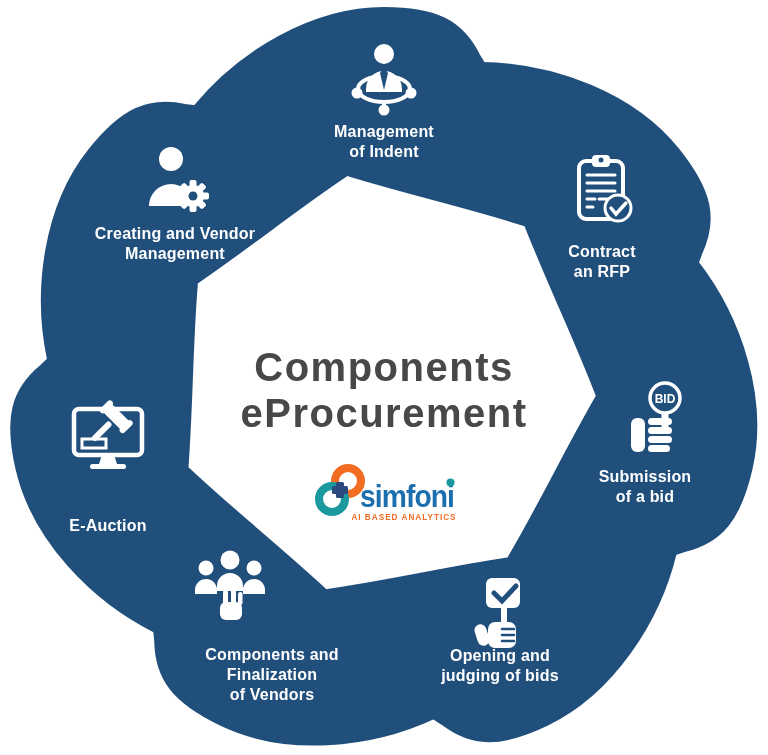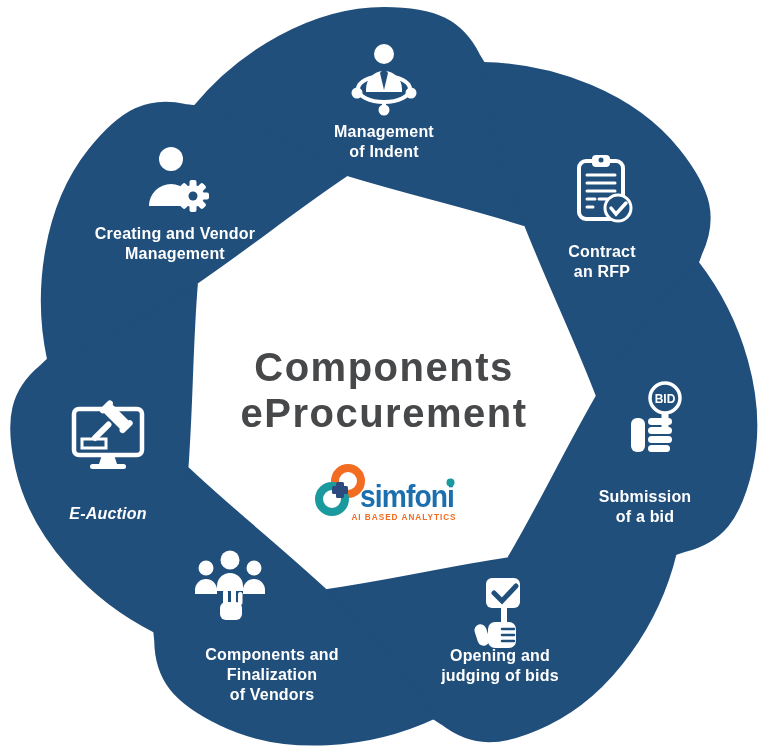--- a/index.html
+++ b/index.html
@@ -87,21 +87,21 @@
   <svg class="icon" style="left:615px;top:378px;" viewBox="0 0 80 80">
     <circle cx="50" cy="20" r="15" fill="none" stroke="#fff" stroke-width="3.5"></circle>
     <text x="50" y="25" font-size="12" font-weight="bold" fill="#fff" text-anchor="middle" font-family="Liberation Sans, sans-serif">BID</text>
     <rect x="46.5" y="34" width="7" height="20" rx="2" fill="#fff"></rect>
     <rect x="16" y="40" width="14" height="34" rx="6" fill="#fff"></rect>
     <rect x="33" y="40" width="24" height="7" rx="3.5" fill="#fff"></rect>
     <rect x="33" y="49" width="24" height="7" rx="3.5" fill="#fff"></rect>
     <rect x="33" y="58" width="24" height="7" rx="3.5" fill="#fff"></rect>
     <rect x="33" y="67" width="22" height="7" rx="3.5" fill="#fff"></rect>
   </svg>
-  <div class="seg-label" style="left:545px;top:467px;width:200px;margin-top:20px;">Submission
+  <div class="seg-label" style="left:545px;top:467px;width:200px;">Submission
 of a bid</div>
 
   <svg class="icon" style="left:462px;top:572px;" viewBox="0 0 80 80">
     <rect x="24" y="6" width="34" height="30" rx="6" fill="#fff"></rect>
     <path d="M32 21 l8 8 l14 -15" fill="none" stroke="#214f7c" stroke-width="5" stroke-linecap="round"></path>
     <rect x="39" y="36" width="6" height="18" fill="#fff"></rect>
     <rect x="14" y="52" width="12" height="22" rx="6" fill="#fff" transform="rotate(-18 20 63)"></rect>
     <rect x="26" y="50" width="28" height="26" rx="7" fill="#fff"></rect>
     <g stroke="#214f7c" stroke-width="2.5" stroke-linecap="round">
       <path d="M40 57 H52"></path>
@@ -133,21 +133,21 @@
     <rect x="14" y="42" width="24" height="9" fill="none" stroke="#fff" stroke-width="3"></rect>
     <g transform="translate(44,24) rotate(45)" fill="#fff">
       <rect x="-3" y="2" width="6" height="25" rx="3"></rect>
       <rect x="-13" y="-12" width="26" height="12" rx="2"></rect>
       <rect x="-17" y="-14" width="6" height="16" rx="3"></rect>
       <rect x="11" y="-14" width="6" height="16" rx="3"></rect>
     </g>
     <path d="M34 58 h12 l3 9 h-18 z" fill="#fff"></path>
     <rect x="22" y="67" width="36" height="5" rx="2.5" fill="#fff"></rect>
   </svg>
-  <div class="seg-label" style="left:8px;top:504px;width:200px;font-style:italic;">E-Auction</div>
+  <div class="seg-label" style="left:8px;top:516px;width:200px;">E-Auction</div>
 
   <svg class="icon" style="left:137px;top:144px;" viewBox="0 0 80 80">
     <circle cx="34" cy="15" r="12" fill="#fff"></circle>
     <path d="M12 62 a22 22 0 0 1 44 0 z" fill="#fff"></path>
     <g fill="#fff">
       <rect x="52.5" y="36" width="7" height="9" rx="2"></rect>
       <rect x="52.5" y="36" width="7" height="9" rx="2" transform="rotate(45 56 52)"></rect>
       <rect x="52.5" y="36" width="7" height="9" rx="2" transform="rotate(90 56 52)"></rect>
       <rect x="52.5" y="36" width="7" height="9" rx="2" transform="rotate(135 56 52)"></rect>
       <rect x="52.5" y="36" width="7" height="9" rx="2" transform="rotate(180 56 52)"></rect>

